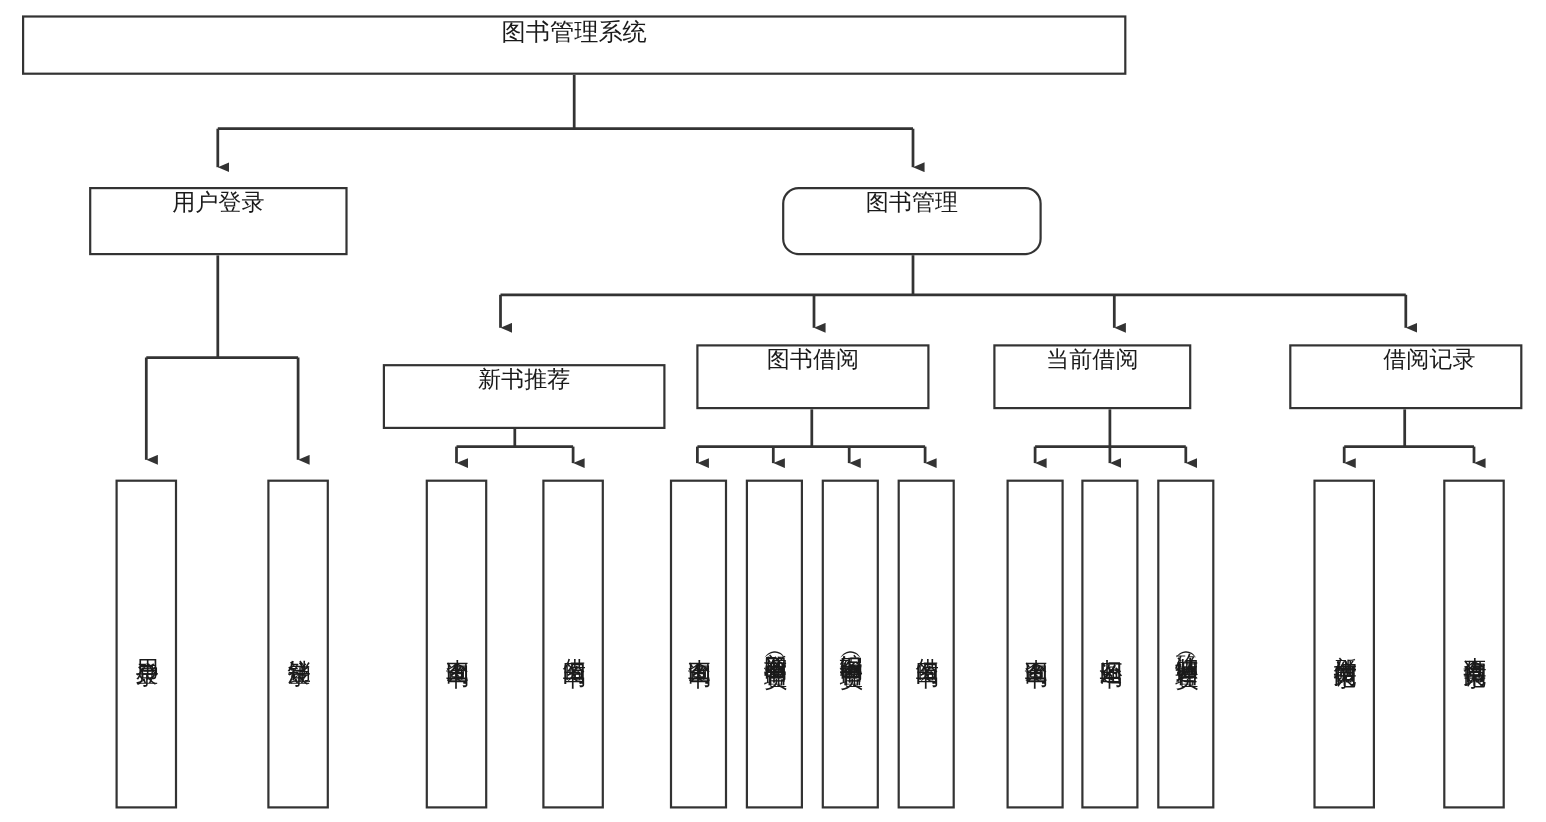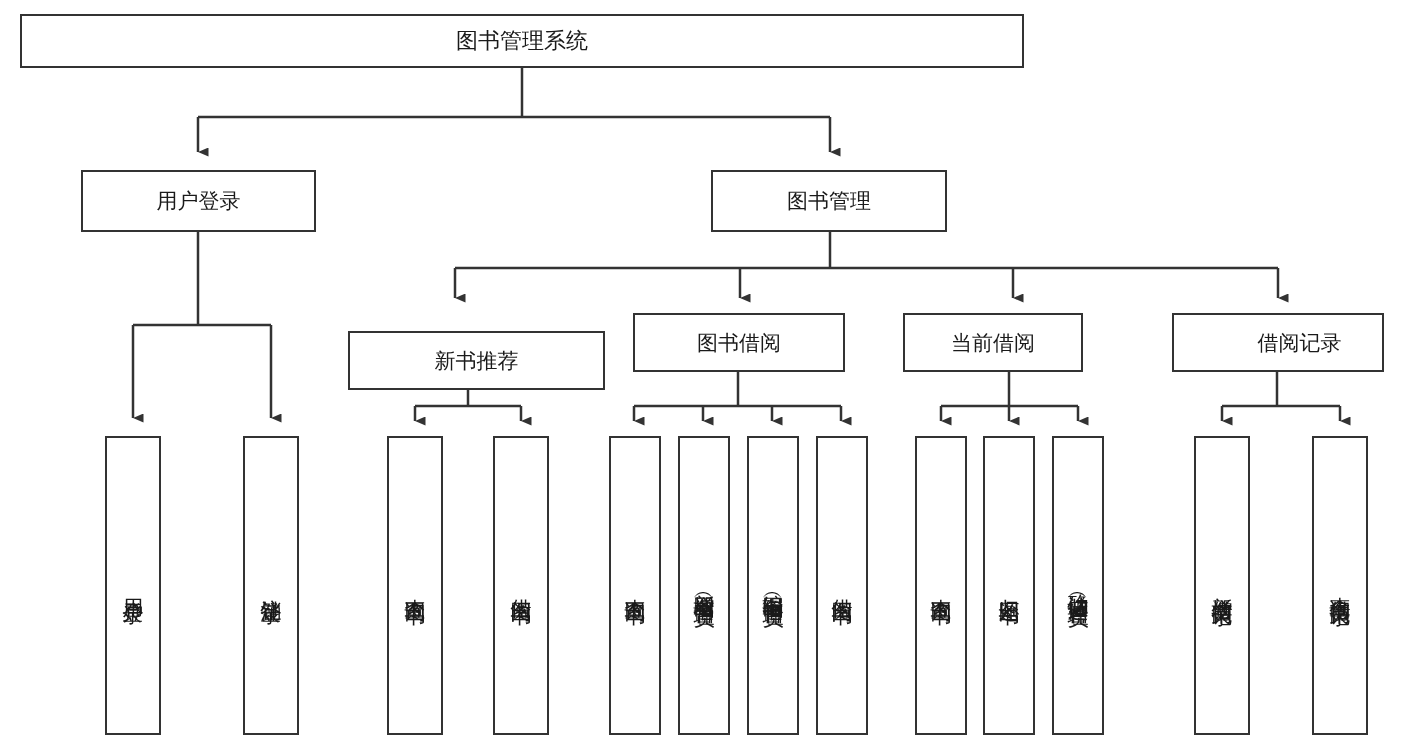--- a/index.html
+++ b/index.html
@@ -24,21 +24,21 @@
     width: 1405px;
     height: 747px;
     pointer-events: none;
   }
   .node {
     position: absolute;
     box-sizing: border-box;
     background: #ffffff;
     border: 2px solid #333333;
     display: flex;
-    align-items: center;
+    align-items: flex-start;
     justify-content: center;
     color: #1a1a1a;
   }
   .node-label {
     display: block;
     text-align: center;
     line-height: 1.22;
     white-space: nowrap;
   }
   .node.horizontal .node-label {
@@ -124,21 +124,21 @@
     </g>
   </svg>
 
   <div class="node root horizontal" style="left:20px; top:14px; width:1004px; height:54px;">
     <span class="node-label">图书管理系统</span>
   </div>
 
   <div class="node horizontal" style="left:81px; top:170px; width:235px; height:62px;">
     <span class="node-label">用户登录</span>
   </div>
-  <div class="node horizontal" style="left:711px; top:170px; width:236px; height:62px;">
+  <div class="node horizontal" style="left:711px; top:170px; width:236px; height:62px;border-radius:15px;">
     <span class="node-label">图书管理</span>
   </div>
 
   <div class="node horizontal" style="left:348px; top:313px; width:257px; height:59px;margin-top:18px;">
     <span class="node-label">新书推荐</span>
   </div>
   <div class="node horizontal" style="left:633px; top:313px; width:212px; height:59px;">
     <span class="node-label">图书借阅</span>
   </div>
   <div class="node horizontal" style="left:903px; top:313px; width:180px; height:59px;">

